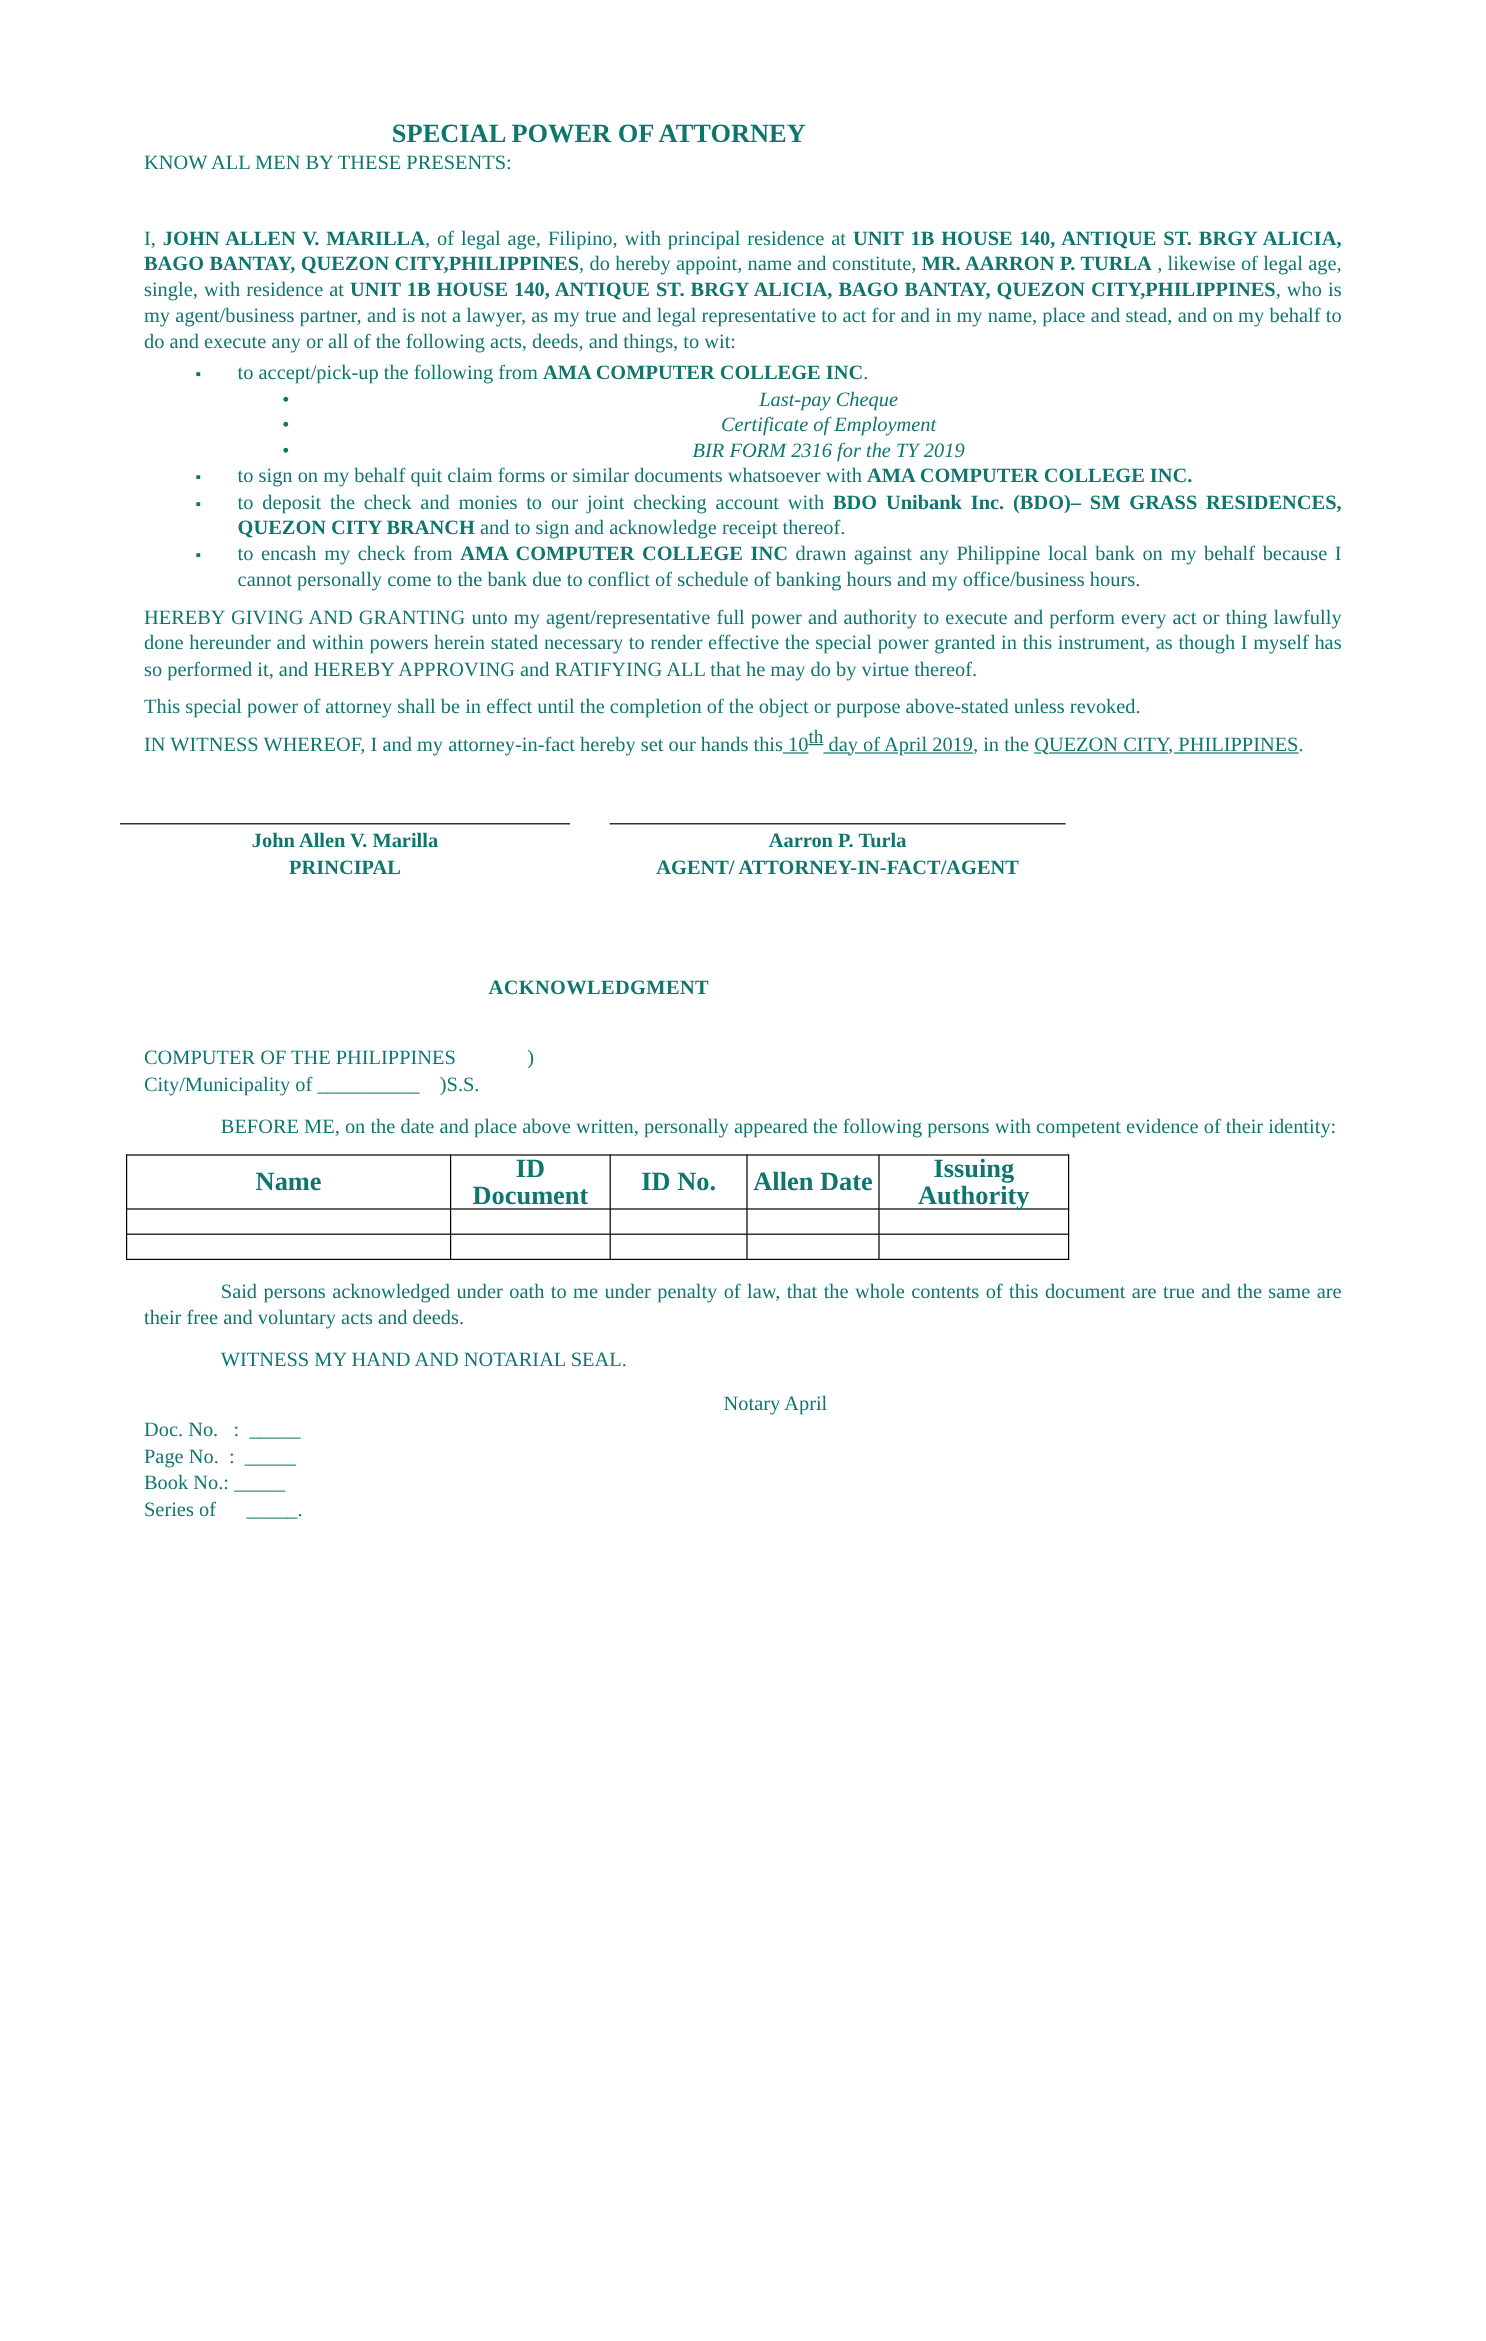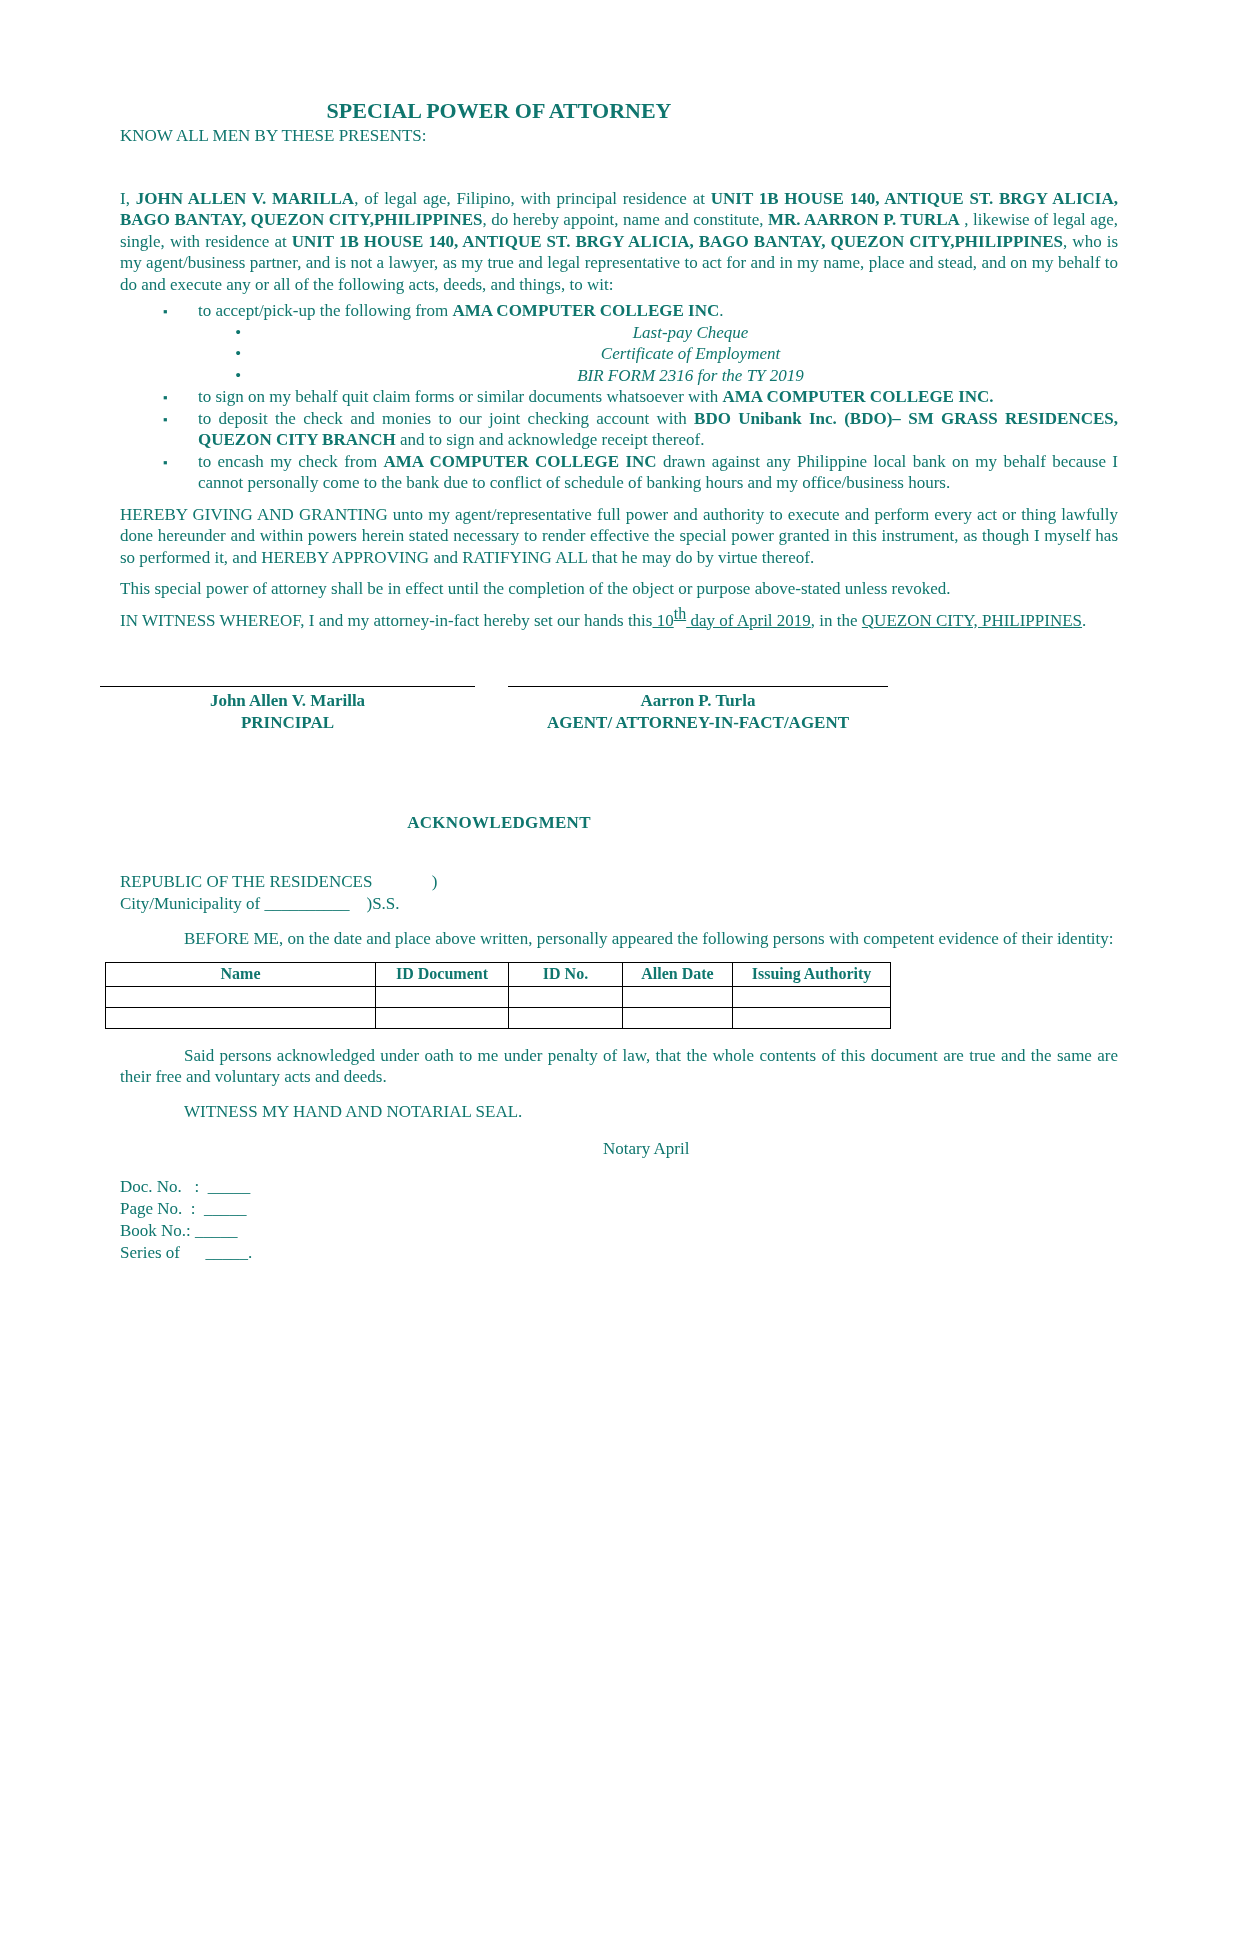--- a/index.html
+++ b/index.html
@@ -31,27 +31,27 @@
   .sig-col.agent{width:380px;}
   .sig-line{border-top:1px solid #000;height:0;margin-bottom:3px;}
   .sig-name,.sig-role{font-weight:bold;line-height:22px;}
   
   .ack-heading{font-weight:bold;text-align:center;width:758px;margin-top:78px;letter-spacing:0.3px;line-height:22px;}
   .jurat{margin-top:37px;}
   .jurat div{white-space:pre-wrap;line-height:21.5px;}
   .indent{text-indent:64px;}
   .before{margin-top:14px;}
   .id-table{border-collapse:collapse;margin-top:12px;margin-left:-15px;}
-  .id-table th,.id-table td{border:1px solid #000;font-size:16px;padding:0 4px;}
+  .id-table th,.id-table td{border:1px solid #000;font-size:22px;padding:0 4px;}
   .id-table th{font-weight:bold;text-align:center;height:23px;line-height:22px;}
   .id-table td{height:20px;}
   .oath{margin-top:16px;}
   .seal{margin-top:13px;}
   .notary{margin-top:16px;margin-left:483px;}
-  .docnos{margin-top:16px;}
+  .docnos{}
   .docnos div{white-space:pre-wrap;line-height:22px;}
 </style>
 </head>
 <body>
 
 <div class="page">
   <div class="content">
 
     <h1 class="title">SPECIAL POWER OF ATTORNEY</h1>
 
@@ -94,21 +94,21 @@
       <div class="sig-col agent">
         <div class="sig-line"></div>
         <div class="sig-name">Aarron P. Turla</div>
         <div class="sig-role">AGENT/ ATTORNEY-IN-FACT/AGENT</div>
       </div>
     </div>
 
     <div class="ack-heading">ACKNOWLEDGMENT</div>
 
     <div class="jurat">
-      <div>REPUBLIC OF THE RESIDENCES              )</div>
+      <div>COMPUTER OF THE PHILIPPINES              )</div>
       <div>City/Municipality of __________    )S.S.</div>
     </div>
 
     <p class="para just indent before">BEFORE ME, on the date and place above written, personally appeared the following persons with competent evidence of their identity:</p>
 
     <table class="id-table">
       <colgroup>
         <col style="width:270px">
           <col style="width:133px">
           <col style="width:114px">

